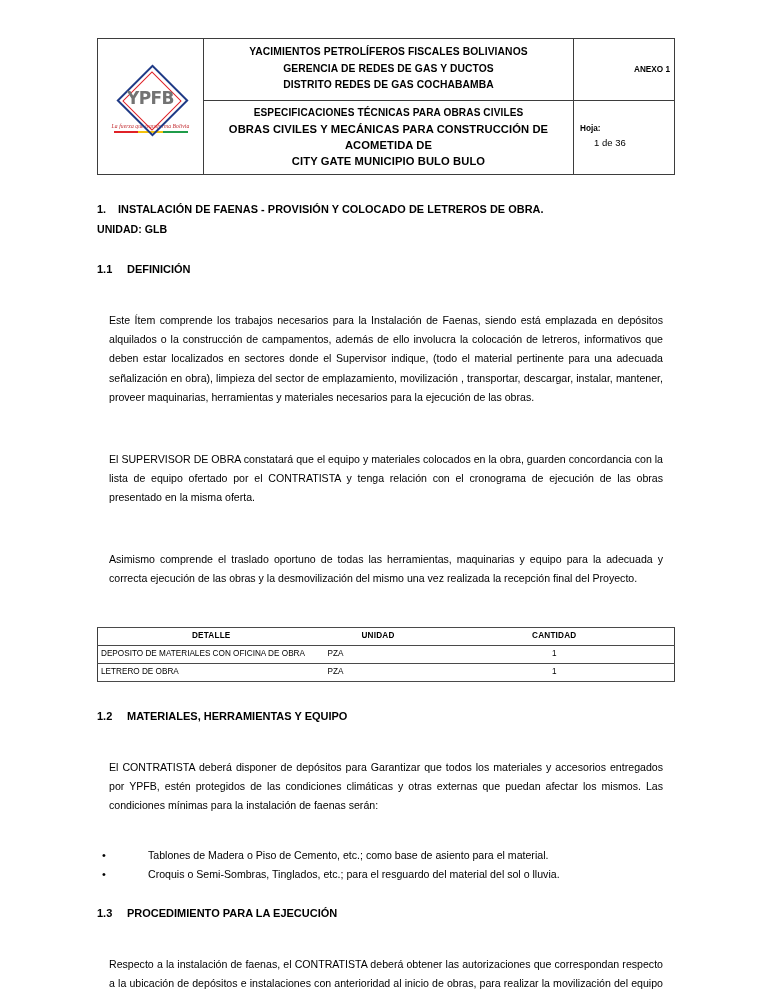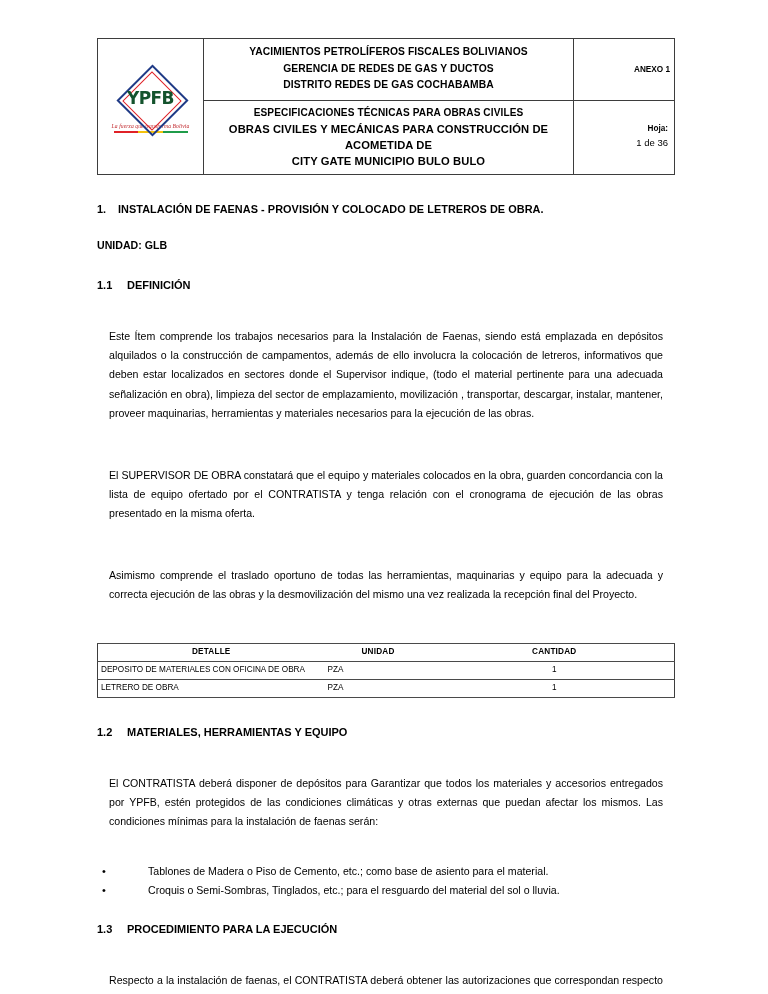--- a/index.html
+++ b/index.html
@@ -67,21 +67,21 @@
   .meta-cell {
     width: 92px;
     font-weight: bold;
     font-size: 8.2px;
   }
   .meta-anexo {
     text-align: right;
     padding: 4px !important;
   }
   .meta-hoja {
-    text-align: right;
+    text-align: left;
     padding: 4px 6px 6px 6px !important;
     line-height: 14px;
   }
   .meta-hoja .hoja-num {
     font-weight: normal;
     font-size: 9.5px;
     display: block;
     padding-left: 14px;
   }
 
@@ -117,21 +117,21 @@
   .logo-diamond .ypfb-text {
     position: absolute;
     left: 0;
     top: 13px;
     width: 86px;
     text-align: center;
     font-family: "DejaVu Sans", sans-serif;
     font-weight: bold;
     font-size: 17px;
     letter-spacing: -0.6px;
-    color: #14532d;
+    color: #737373;
     line-height: 18px;
   }
   .logo-tag {
     font-family: "Liberation Serif", serif;
     font-style: italic;
     font-size: 5.6px;
     color: #c0262b;
     text-align: center;
     letter-spacing: 0.1px;
     margin-top: 1px;
@@ -158,21 +158,21 @@
     font-size: 10.9px;
     font-weight: bold;
     margin: 0;
     line-height: 16px;
     letter-spacing: 0.05px;
   }
   h1.sec-title .num { display: inline-block; width: 21px; }
   .unidad {
     font-size: 10.6px;
     font-weight: bold;
-    margin-top: 20px;
+    margin-top: 4px;
     line-height: 16px;
   }
   h2.subsec {
     font-size: 11px;
     font-weight: bold;
     margin: 0;
     line-height: 16px;
   }
   h2.subsec .num { display: inline-block; width: 30px; }
   p.para {

